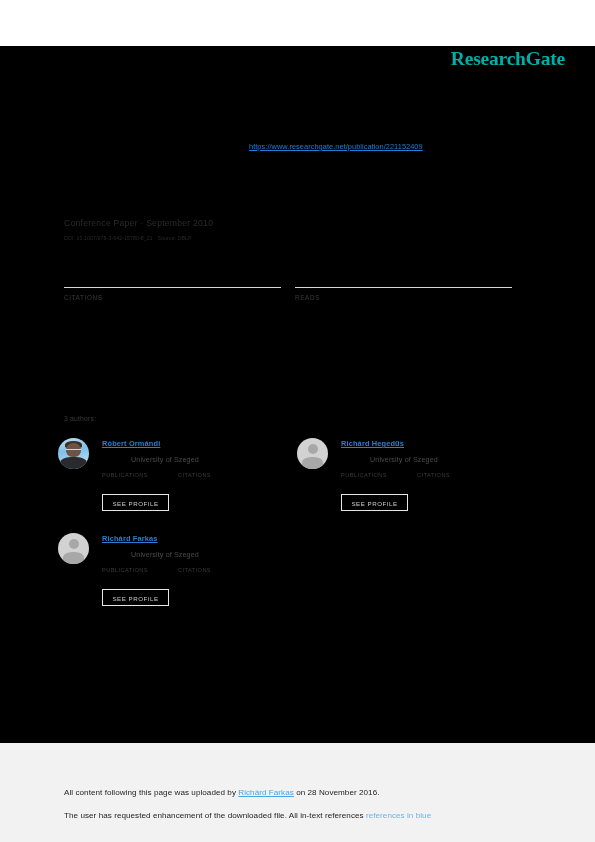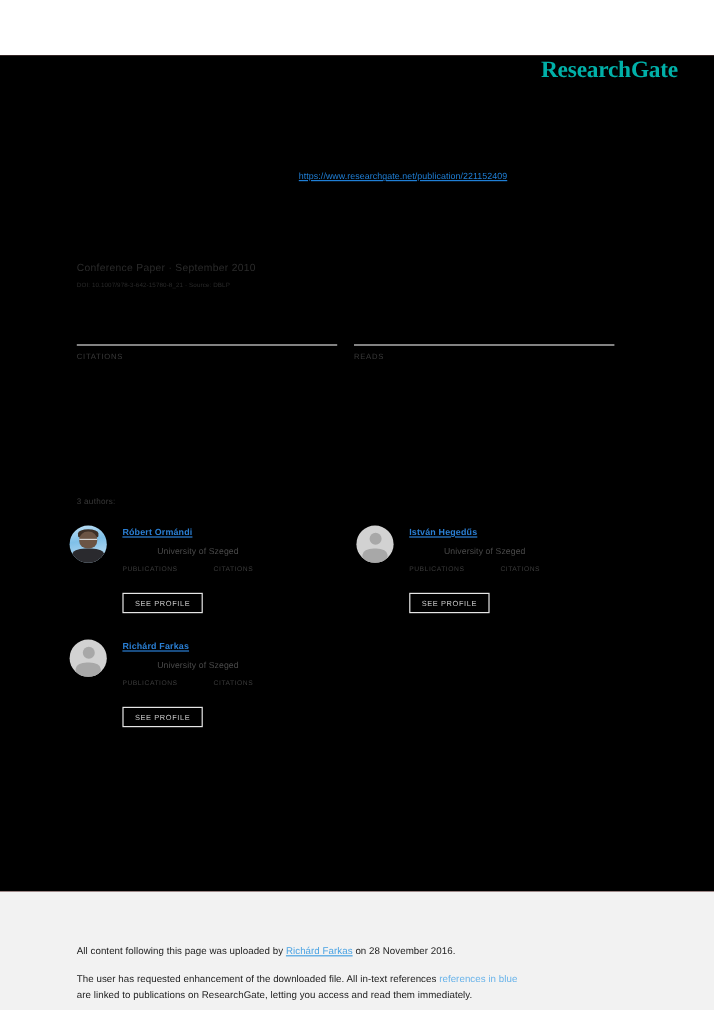--- a/index.html
+++ b/index.html
@@ -367,21 +367,21 @@
           </div>
         </div>
         <button class="see-profile">SEE PROFILE</button>
       </div>
 
       <div class="author-card pos1">
         <div class="avatar silhouette">
           <div class="head"></div>
           <div class="body"></div>
         </div>
-        <a class="author-name" href="#">István Hegedűs</a>
+        <a class="author-name" href="#">Richárd Hegedűs</a>
         <div class="author-inst">University of Szeged</div>
         <div class="author-stats">
           <div class="author-stat pubs">
             <div class="author-stat-num"></div>
             <div class="author-stat-label">PUBLICATIONS</div>
           </div>
           <div class="author-stat cits">
             <div class="author-stat-num"></div>
             <div class="author-stat-label">CITATIONS</div>
           </div>
@@ -412,16 +412,15 @@
     </div>
   </div>
 
   <div class="footer">
     <div class="footer-line footer-upload">
       <span>All content following this page was uploaded by </span><a class="flink" href="#">Richárd Farkas</a><span> on 28 November 2016.</span>
     </div>
     <div class="footer-line footer-enh1">
       <span>The user has requested enhancement of the downloaded file. All in-text references </span><span class="flink-underline">references in blue</span>
     </div>
-    <div class="footer-line footer-enh2">are linked to publications on ResearchGate, letting you access and read them immediately.</div>
   </div>
 
 </div>
 
 </body></html>

